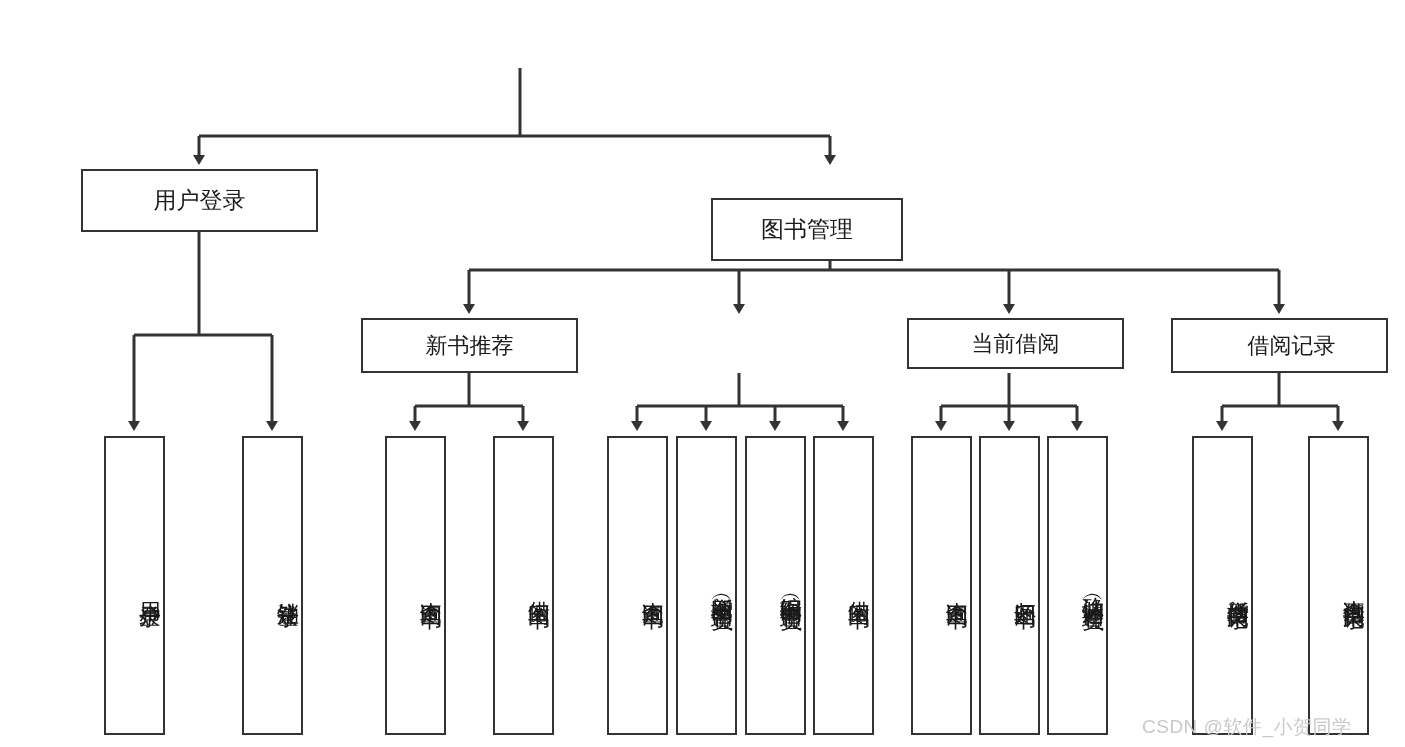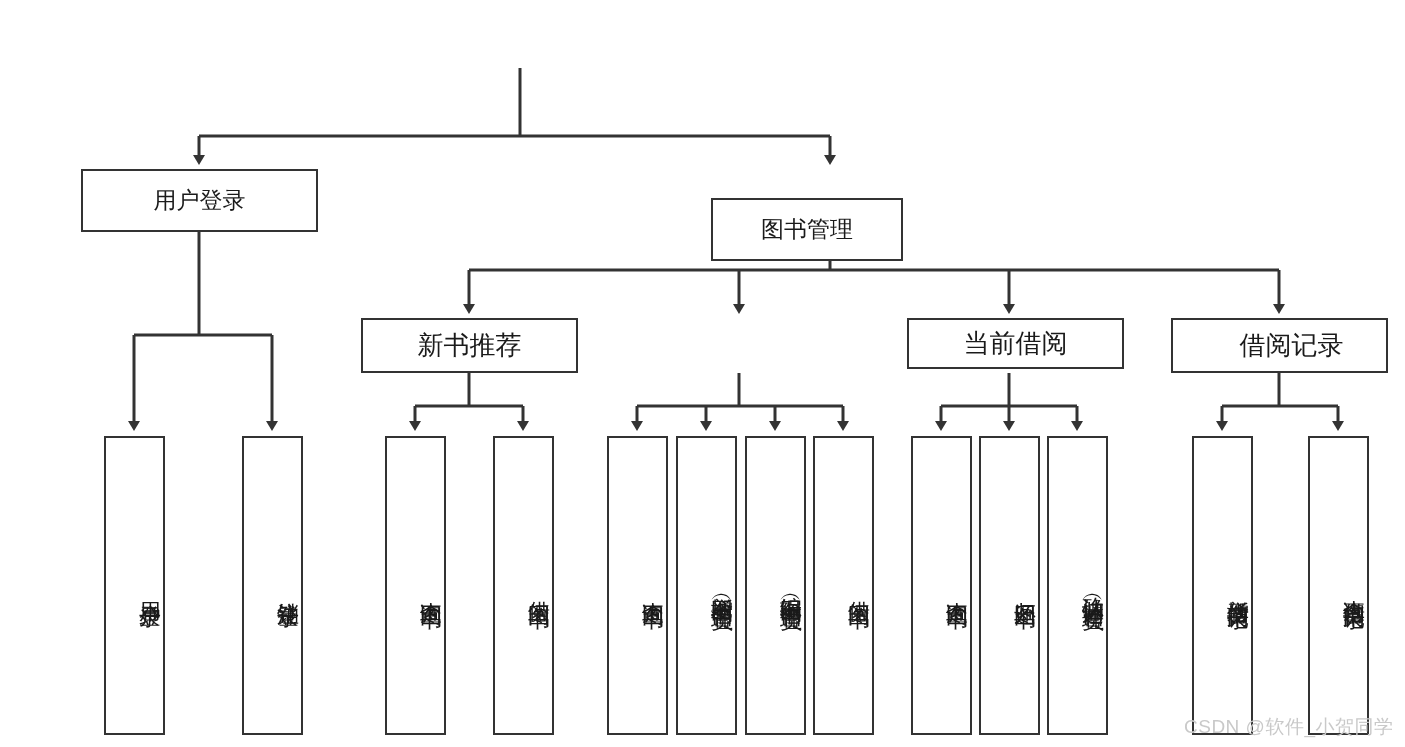--- a/index.html
+++ b/index.html
@@ -37,21 +37,21 @@
     color: #1a1a1a;
     line-height: 1.18;
   }
   .node.root {
     font-size: 25px;
   }
   .node.lvl2 {
     font-size: 23px;
   }
   .node.lvl3 {
-    font-size: 26px;
+    font-size: 22px;
   }
   .node.leaf {
     font-size: 22px;
     writing-mode: vertical-rl;
     text-orientation: upright;
     letter-spacing: 2px;
     padding-top: 4px;
     align-items: flex-start;
     justify-content: center;
   }
@@ -179,15 +179,15 @@
     <span class="leaf-label">确认归还（管理员）</span>
   </div>
 
   <div class="node leaf" style="left:1192px; top:436px; width:61px; height:299px;">
     <span class="leaf-label">新增借阅记录</span>
   </div>
   <div class="node leaf" style="left:1308px; top:436px; width:61px; height:299px;">
     <span class="leaf-label">查询借阅记录</span>
   </div>
 
-  <div class="watermark" style="left:1184px; top:714px;">CSDN @软件_小贺同学</div>
+  <div class="watermark" style="left:1142px; top:714px;">CSDN @软件_小贺同学</div>
 
 </div>
 
 </body></html>

